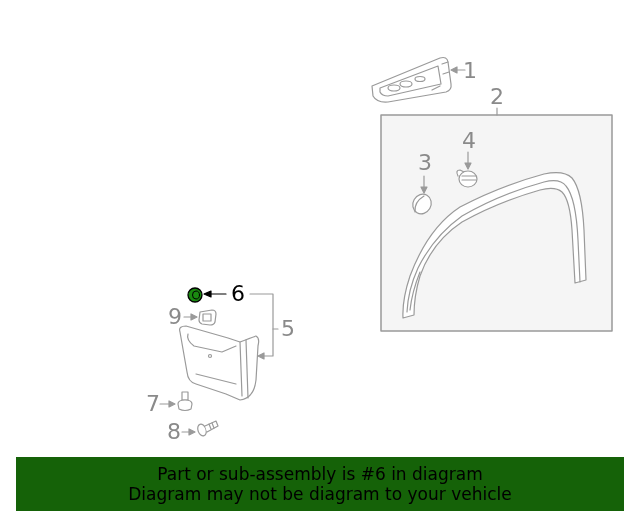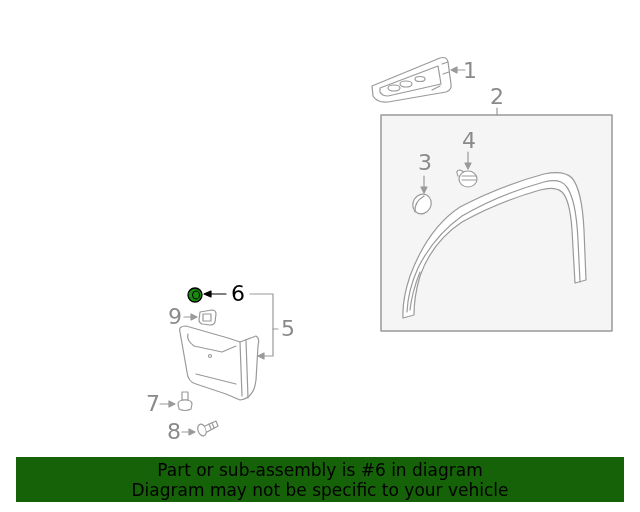--- a/index.html
+++ b/index.html
@@ -7,21 +7,21 @@
     width: 640px; height: 512px; background: #ffffff; position: relative; overflow: hidden;
     font-family: "DejaVu Sans", sans-serif;
   }
   #diagram { position: absolute; left: 0; top: 0; width: 640px; height: 512px; }
   .callout {
     position: absolute; font-family: "DejaVu Sans", sans-serif; font-size: 22px;
     color: #8a8a8a; line-height: 1; transform: translate(-50%, -50%);
   }
   .callout.active { color: #000000; }
   #banner {
-    position: absolute; left: 16px; top: 457px; width: 608px; height: 45px;
+    position: absolute; left: 16px; top: 457px; width: 608px; height: 54px;
     background: #156208; color: #000000; text-align: center;
     font-family: "DejaVu Sans", sans-serif; font-size: 17px; line-height: 20px;
     display: flex; flex-direction: column; justify-content: center;
   }
 </style>
 </head>
 <body>
 
 <div id="diagram">
   <svg width="640" height="512" viewBox="0 0 640 512">
@@ -112,14 +112,14 @@
   <div class="callout" style="left:469px;top:141px;">4</div>
   <div class="callout" style="left:288px;top:329px;">5</div>
   <div class="callout active" style="left:238px;top:294px;">6</div>
   <div class="callout" style="left:153px;top:404px;">7</div>
   <div class="callout" style="left:174px;top:432px;">8</div>
   <div class="callout" style="left:175px;top:317px;">9</div>
 </div>
 
 <div id="banner">
   <div>Part or sub-assembly is #6 in diagram</div>
-  <div>Diagram may not be specific to your vehicle</div>
+  <div>Diagram may not be diagram to your vehicle</div>
 </div>
 
 </body></html>

